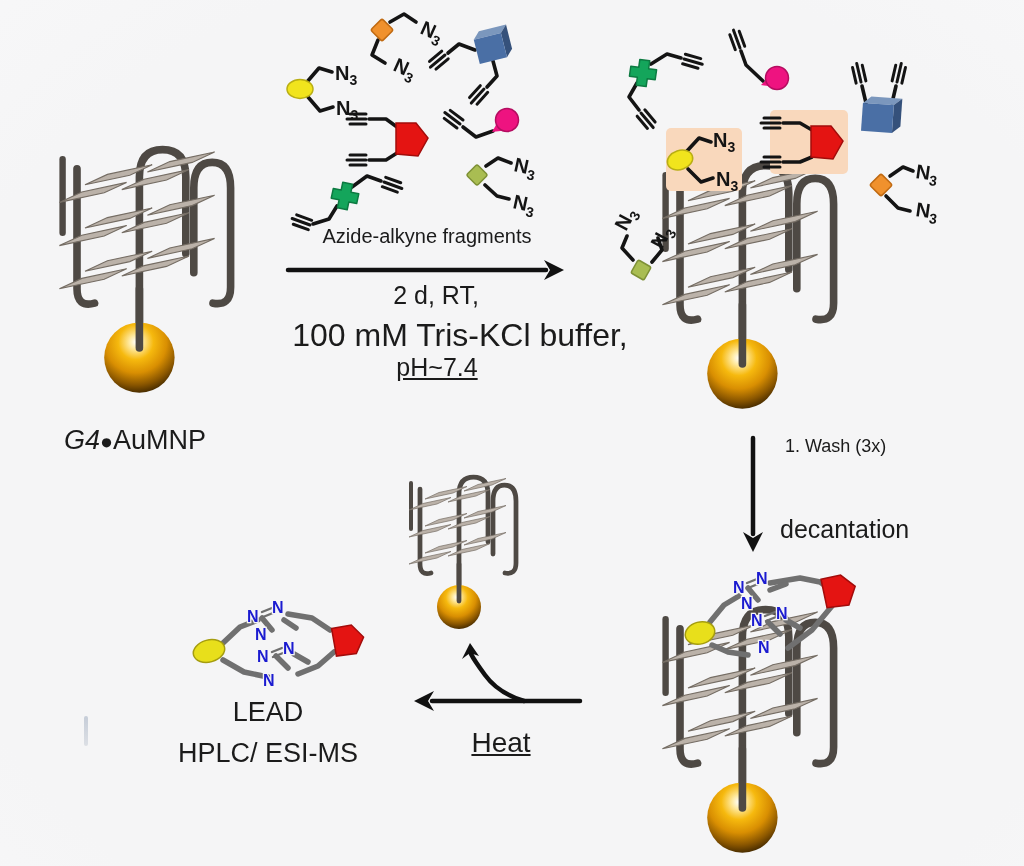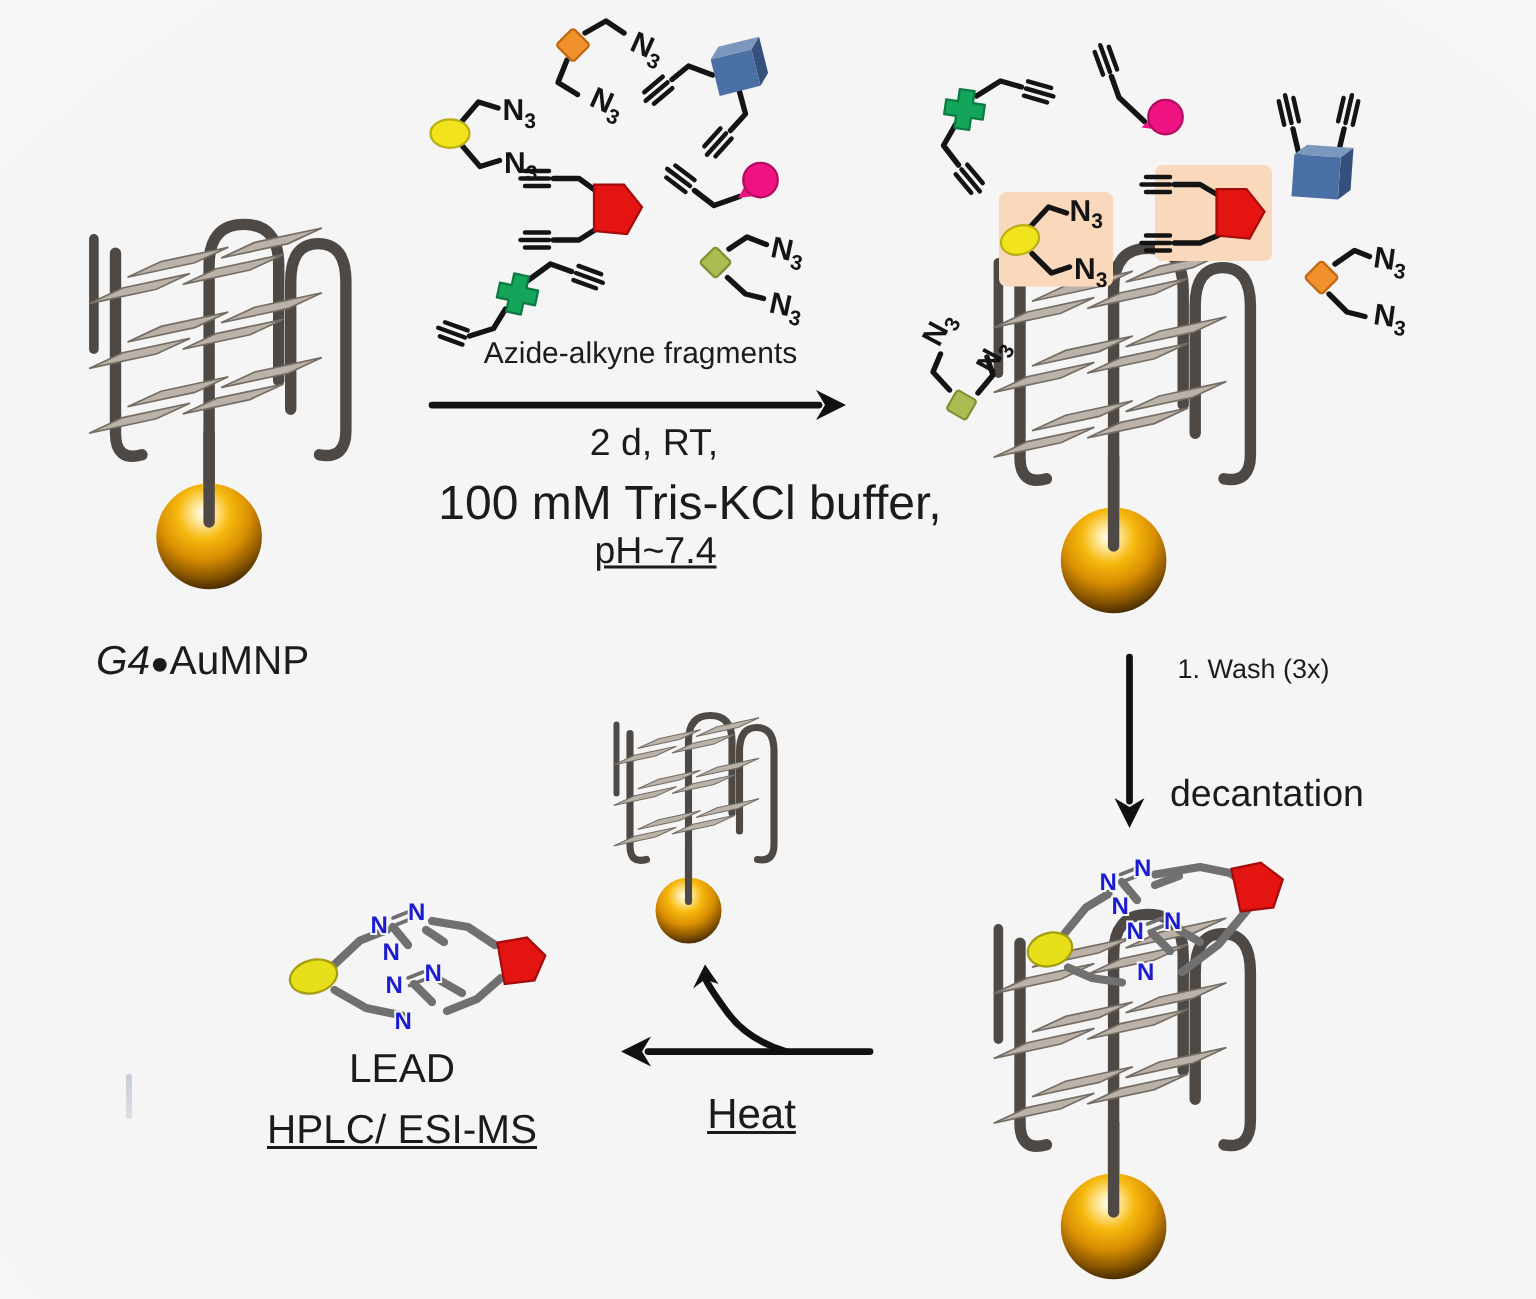--- a/index.html
+++ b/index.html
@@ -275,17 +275,17 @@
 <div class="lbl center" style="left:460px;top:317px;font-size:32px;">100 mM Tris-KCl buffer,</div>
 <div class="lbl center" style="left:437px;top:353px;font-size:25px;text-decoration:underline;">pH~7.4</div>
 
 <div class="lbl" style="left:64px;top:401px;font-size:27px;margin-top:24px;"><span style="font-style:italic;">G4</span><span style="font-size:0.8em;">●</span><span>AuMNP</span></div>
 
 <div class="lbl" style="left:785px;top:436px;font-size:18px;">1. Wash (3x)</div>
 <div class="lbl" style="left:780px;top:515px;font-size:25px;">decantation</div>
 
 <div class="lbl center" style="left:501px;top:727px;font-size:28px;text-decoration:underline;">Heat</div>
 <div class="lbl center" style="left:268px;top:697px;font-size:27px;">LEAD</div>
-<div class="lbl center" style="left:268px;top:738px;font-size:27px;text-decoration:underline;">HPLC/ ESI-MS</div>
+<div class="lbl center" style="left:268px;top:738px;font-size:27px;">HPLC/ ESI-MS</div>
 
 <div style="position:absolute;left:84px;top:716px;width:4px;height:30px;border-radius:2px;background:linear-gradient(to bottom, rgba(110,130,160,0.35), rgba(80,100,130,0.15));"></div>
 
 </div>
 
 </body></html>

